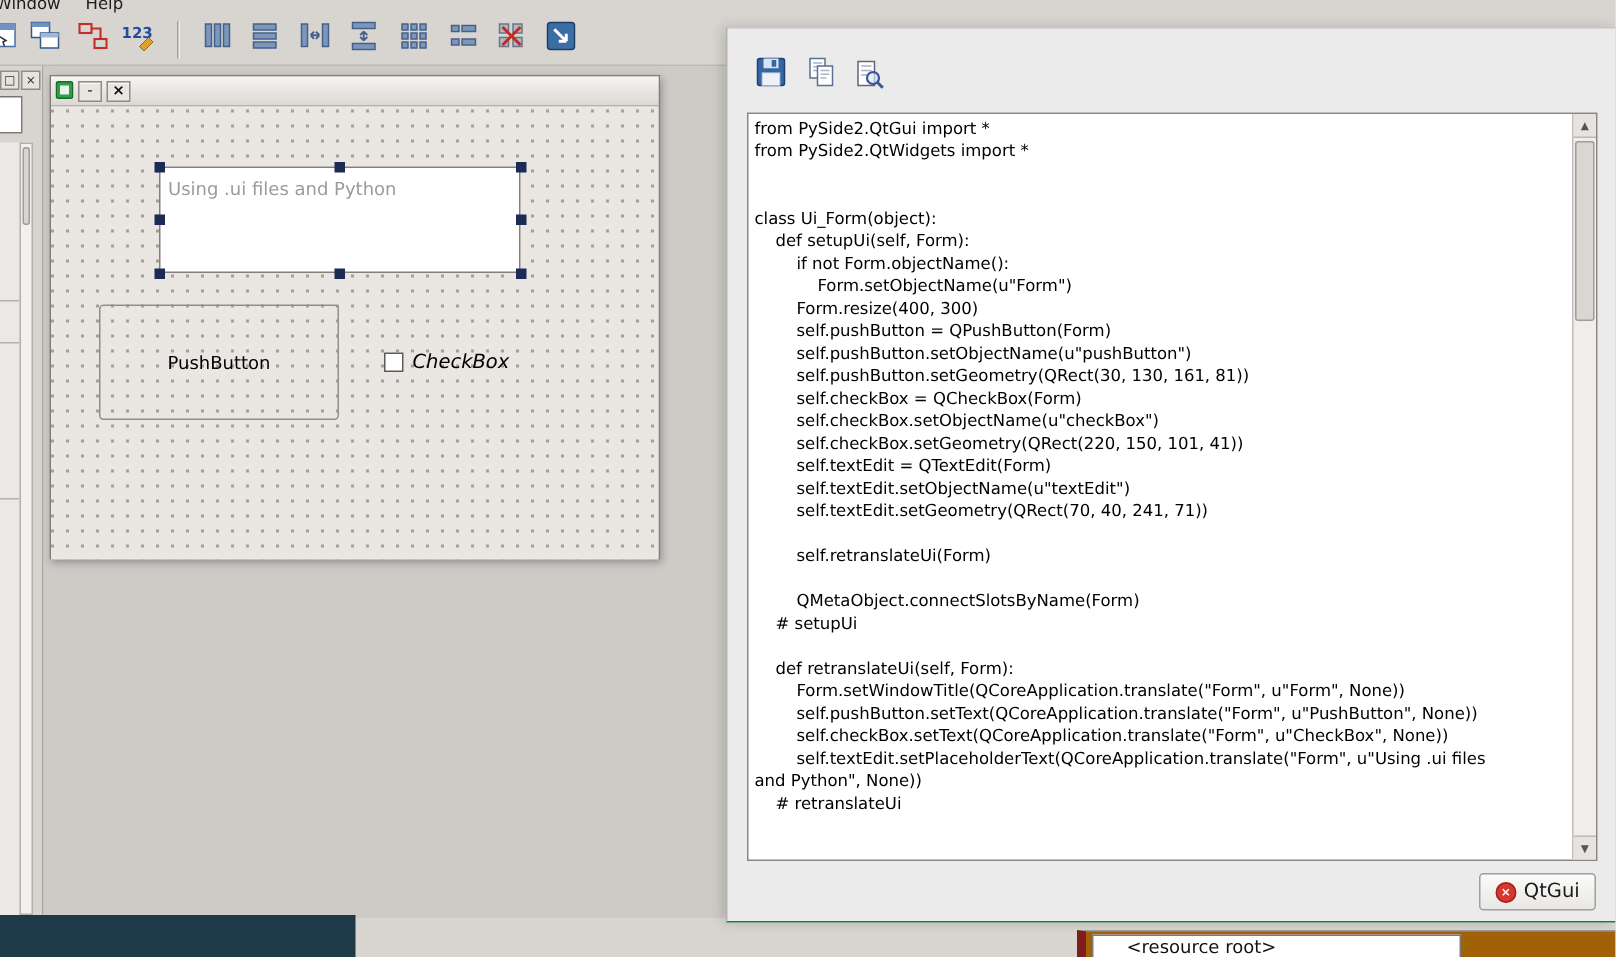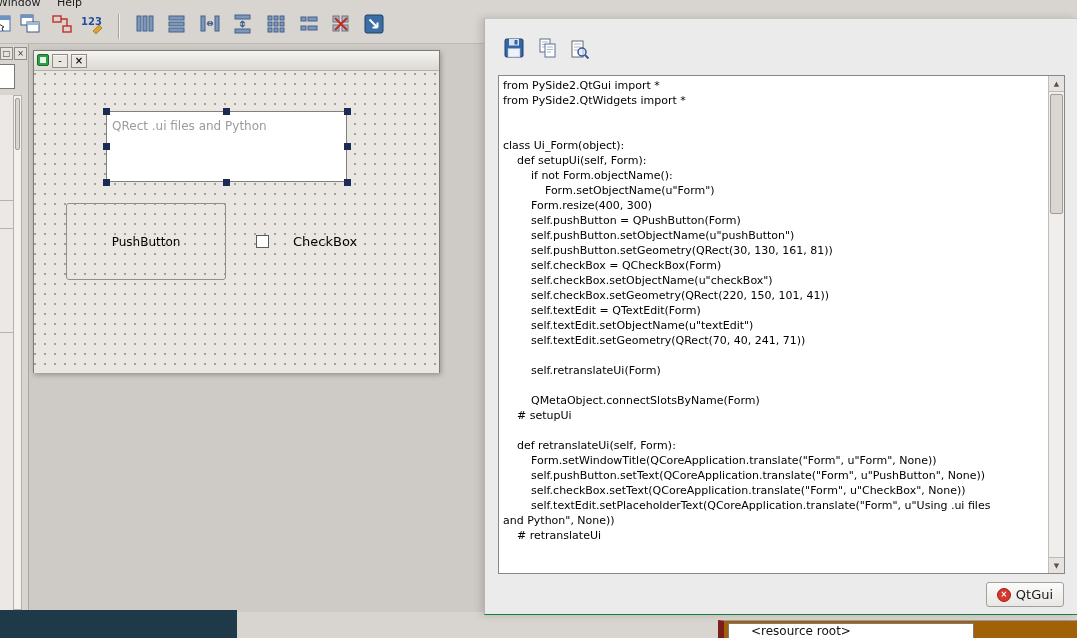--- a/index.html
+++ b/index.html
@@ -47,21 +47,21 @@
     background-size:10px 10px; background-position:6px 8px; overflow:hidden; }
 
   .textedit-widget { position:absolute; left:72px; top:40px; width:241px; height:71px;
     background:#fff; border:1px solid #82807b; padding:3px 5px; }
   .placeholder-text { font-size:12px; color:#9b9b9b; }
   .handle { position:absolute; width:7px; height:7px; background:#1c2b56; }
 
   .pushbutton-widget { position:absolute; left:32px; top:132px; width:160px; height:77px;
     background:linear-gradient(#f8f7f5,#ecease6 45%,#e1ded9); border:1px solid #918e8a; border-radius:3px;
     display:flex; align-items:center; justify-content:center; font-size:12px; color:#000; }
-  .checkbox-widget { position:absolute; left:222px; top:163px; display:flex; align-items:center; gap:24px; }
+  .checkbox-widget { position:absolute; left:222px; top:163px; display:flex; align-items:center; gap:6px;font-style:italic; }
   .checkbox-box { width:13px; height:13px; background:#fff; border:1px solid #5c5a57; }
   .checkbox-label { font-size:13px; color:#000; }
 
   
   .code-dialog { position:absolute; left:484px; top:18px; width:593px; height:597px;
     background:#ebebeb; border-left:1px solid #b7b3ae; border-top:1px solid #c8c4bf; border-bottom:1px solid #15803d;
     box-shadow:-3px 0 8px rgba(0,0,0,.15); }
   .dlg-toolbtn { position:absolute; top:18px; width:26px; height:26px;
     display:flex; align-items:center; justify-content:center; border-radius:3px; }
   .code-area { position:absolute; left:13px; top:56px; width:567px; height:499px;
@@ -257,21 +257,21 @@
           <rect x="0.5" y="0.5" width="11" height="11" rx="1.5" fill="#2f9e44" stroke="#1a6b2a"></rect>
           <rect x="3" y="3" width="6" height="6" fill="#eaf6ec"></rect>
         </svg>
     </span>
     <span class="winbtn">-</span>
     <span class="winbtn close">×</span>
   </div>
   <div class="form-canvas">
 
     <div class="textedit-widget">
-      <span class="placeholder-text">QRect .ui files and Python</span>
+      <span class="placeholder-text">Using .ui files and Python</span>
     </div>
 
     <div class="handle" style="left:69px;  top:37px;"></div>
     <div class="handle" style="left:189px; top:37px;"></div>
     <div class="handle" style="left:310px; top:37px;"></div>
     <div class="handle" style="left:69px;  top:72px;"></div>
     <div class="handle" style="left:310px; top:72px;"></div>
     <div class="handle" style="left:69px;  top:108px;"></div>
     <div class="handle" style="left:189px; top:108px;"></div>
     <div class="handle" style="left:310px; top:108px;"></div>

